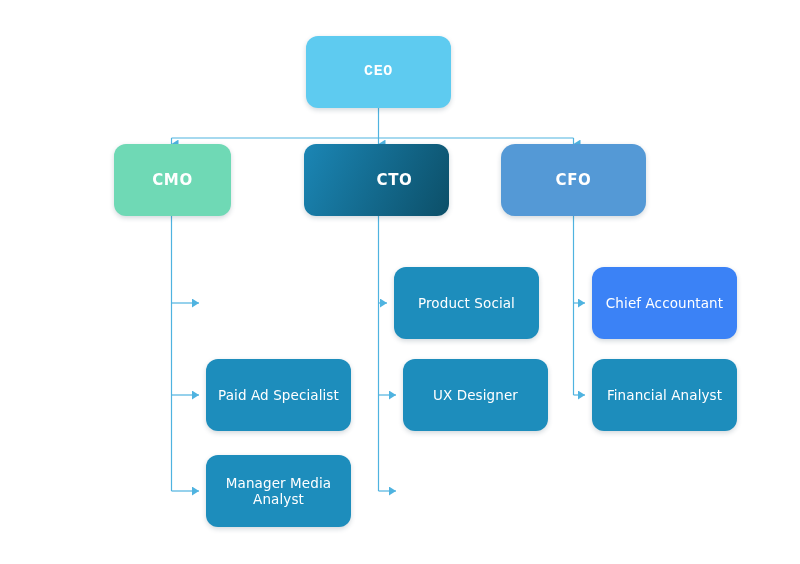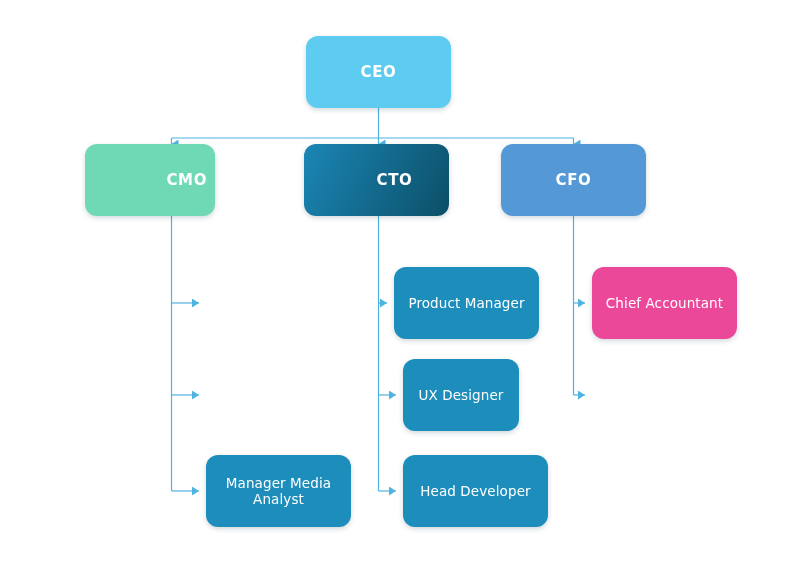--- a/index.html
+++ b/index.html
@@ -98,45 +98,48 @@
     <path d="M378.5,216 L378.5,491" stroke="#4fb3e0" stroke-width="1.2" fill="none"></path>
     <path d="M378.5,303 L387,303" stroke="#4fb3e0" stroke-width="1.2" fill="none" marker-end="url(#arrow-right)"></path>
     <path d="M378.5,395 L396,395" stroke="#4fb3e0" stroke-width="1.2" fill="none" marker-end="url(#arrow-right)"></path>
     <path d="M378.5,491 L396,491" stroke="#4fb3e0" stroke-width="1.2" fill="none" marker-end="url(#arrow-right)"></path>
 
     <path d="M573.5,216 L573.5,395" stroke="#4fb3e0" stroke-width="1.2" fill="none"></path>
     <path d="M573.5,303 L585,303" stroke="#4fb3e0" stroke-width="1.2" fill="none" marker-end="url(#arrow-right)"></path>
     <path d="M573.5,395 L585,395" stroke="#4fb3e0" stroke-width="1.2" fill="none" marker-end="url(#arrow-right)"></path>
   </svg>
 
-  <div class="node level-1" id="node-ceo" style="left: 306px; top: 36px; width: 145px; height: 72px; background: rgb(94, 203, 240);">
+  <div class="node level-1" id="node-ceo" style="left: 306px; top: 36px; width: 145px; height: 72px; background: rgb(94, 203, 240); font-family: Liberation Mono, monospace;">
     <span class="node-label">CEO</span>
   </div>
 
-  <div class="node level-2" id="node-cmo" style="left: 85px; top: 144px; width: 130px; height: 72px; background: rgb(111, 217, 181); justify-content: flex-end;">
+  <div class="node level-2" id="node-cmo" style="left: 114px; top: 144px; width: 117px; height: 72px; background: rgb(111, 217, 181);">
     <span class="node-label">CMO</span>
   </div>
   <div class="node level-2" id="node-cto" style="left: 304px; top: 144px; width: 145px; height: 72px; background: linear-gradient(115deg, rgb(27, 134, 181) 0%, rgb(12, 79, 104) 100%); padding-left: 36px;">
     <span class="node-label">CTO</span>
   </div>
-  <div class="node level-2" id="node-cfo" style="left: 501px; top: 144px; width: 145px; height: 72px; background: rgb(84, 153, 214);">
+  <div class="node level-2" id="node-cfo" style="left: 501px; top: 144px; width: 145px; height: 72px; background: rgb(84, 153, 214); border-radius: 14px;">
     <span class="node-label">CFO</span>
   </div>
 
+  <div class="node level-3" id="node-paid_ad_specialist" style="left: 206px; top: 359px; width: 145px; height: 72px; background: rgb(29, 141, 188);">
+    <span class="node-label">Paid Ad Specialist</span>
+  </div>
   <div class="node level-3" id="node-social_media_analyst" style="left: 206px; top: 455px; width: 145px; height: 72px; background: rgb(29, 141, 188);">
     <span class="node-label">Manager Media Analyst</span>
   </div>
 
   <div class="node level-3" id="node-product_manager" style="left: 394px; top: 267px; width: 145px; height: 72px; background: rgb(29, 141, 188);">
-    <span class="node-label">Product Manager</span>
+    <span class="node-label">Product Social</span>
   </div>
-  <div class="node level-3" id="node-ux_designer" style="left: 403px; top: 359px; width: 116px; height: 72px; background: rgb(29, 141, 188);">
+  <div class="node level-3" id="node-ux_designer" style="left: 403px; top: 359px; width: 145px; height: 72px; background: rgb(29, 141, 188);">
     <span class="node-label">UX Designer</span>
   </div>
-  <div class="node level-3" id="node-head_developer" style="left: 403px; top: 455px; width: 145px; height: 72px; background: rgb(29, 141, 188);">
-    <span class="node-label">Head Developer</span>
+
+  <div class="node level-3" id="node-chief_accountant" style="left: 592px; top: 267px; width: 145px; height: 72px; background: #3b82f6; text-align: right;">
+    <span class="node-label">Chief Accountant</span>
   </div>
-
-  <div class="node level-3" id="node-chief_accountant" style="left: 592px; top: 267px; width: 145px; height: 72px; background: #ec4899; text-align: right;">
-    <span class="node-label">Chief Accountant</span>
+  <div class="node level-3" id="node-financial_analyst" style="left: 592px; top: 359px; width: 145px; height: 72px; background: rgb(29, 141, 188);">
+    <span class="node-label">Financial Analyst</span>
   </div>
 
 </div>
 
 </body></html>

